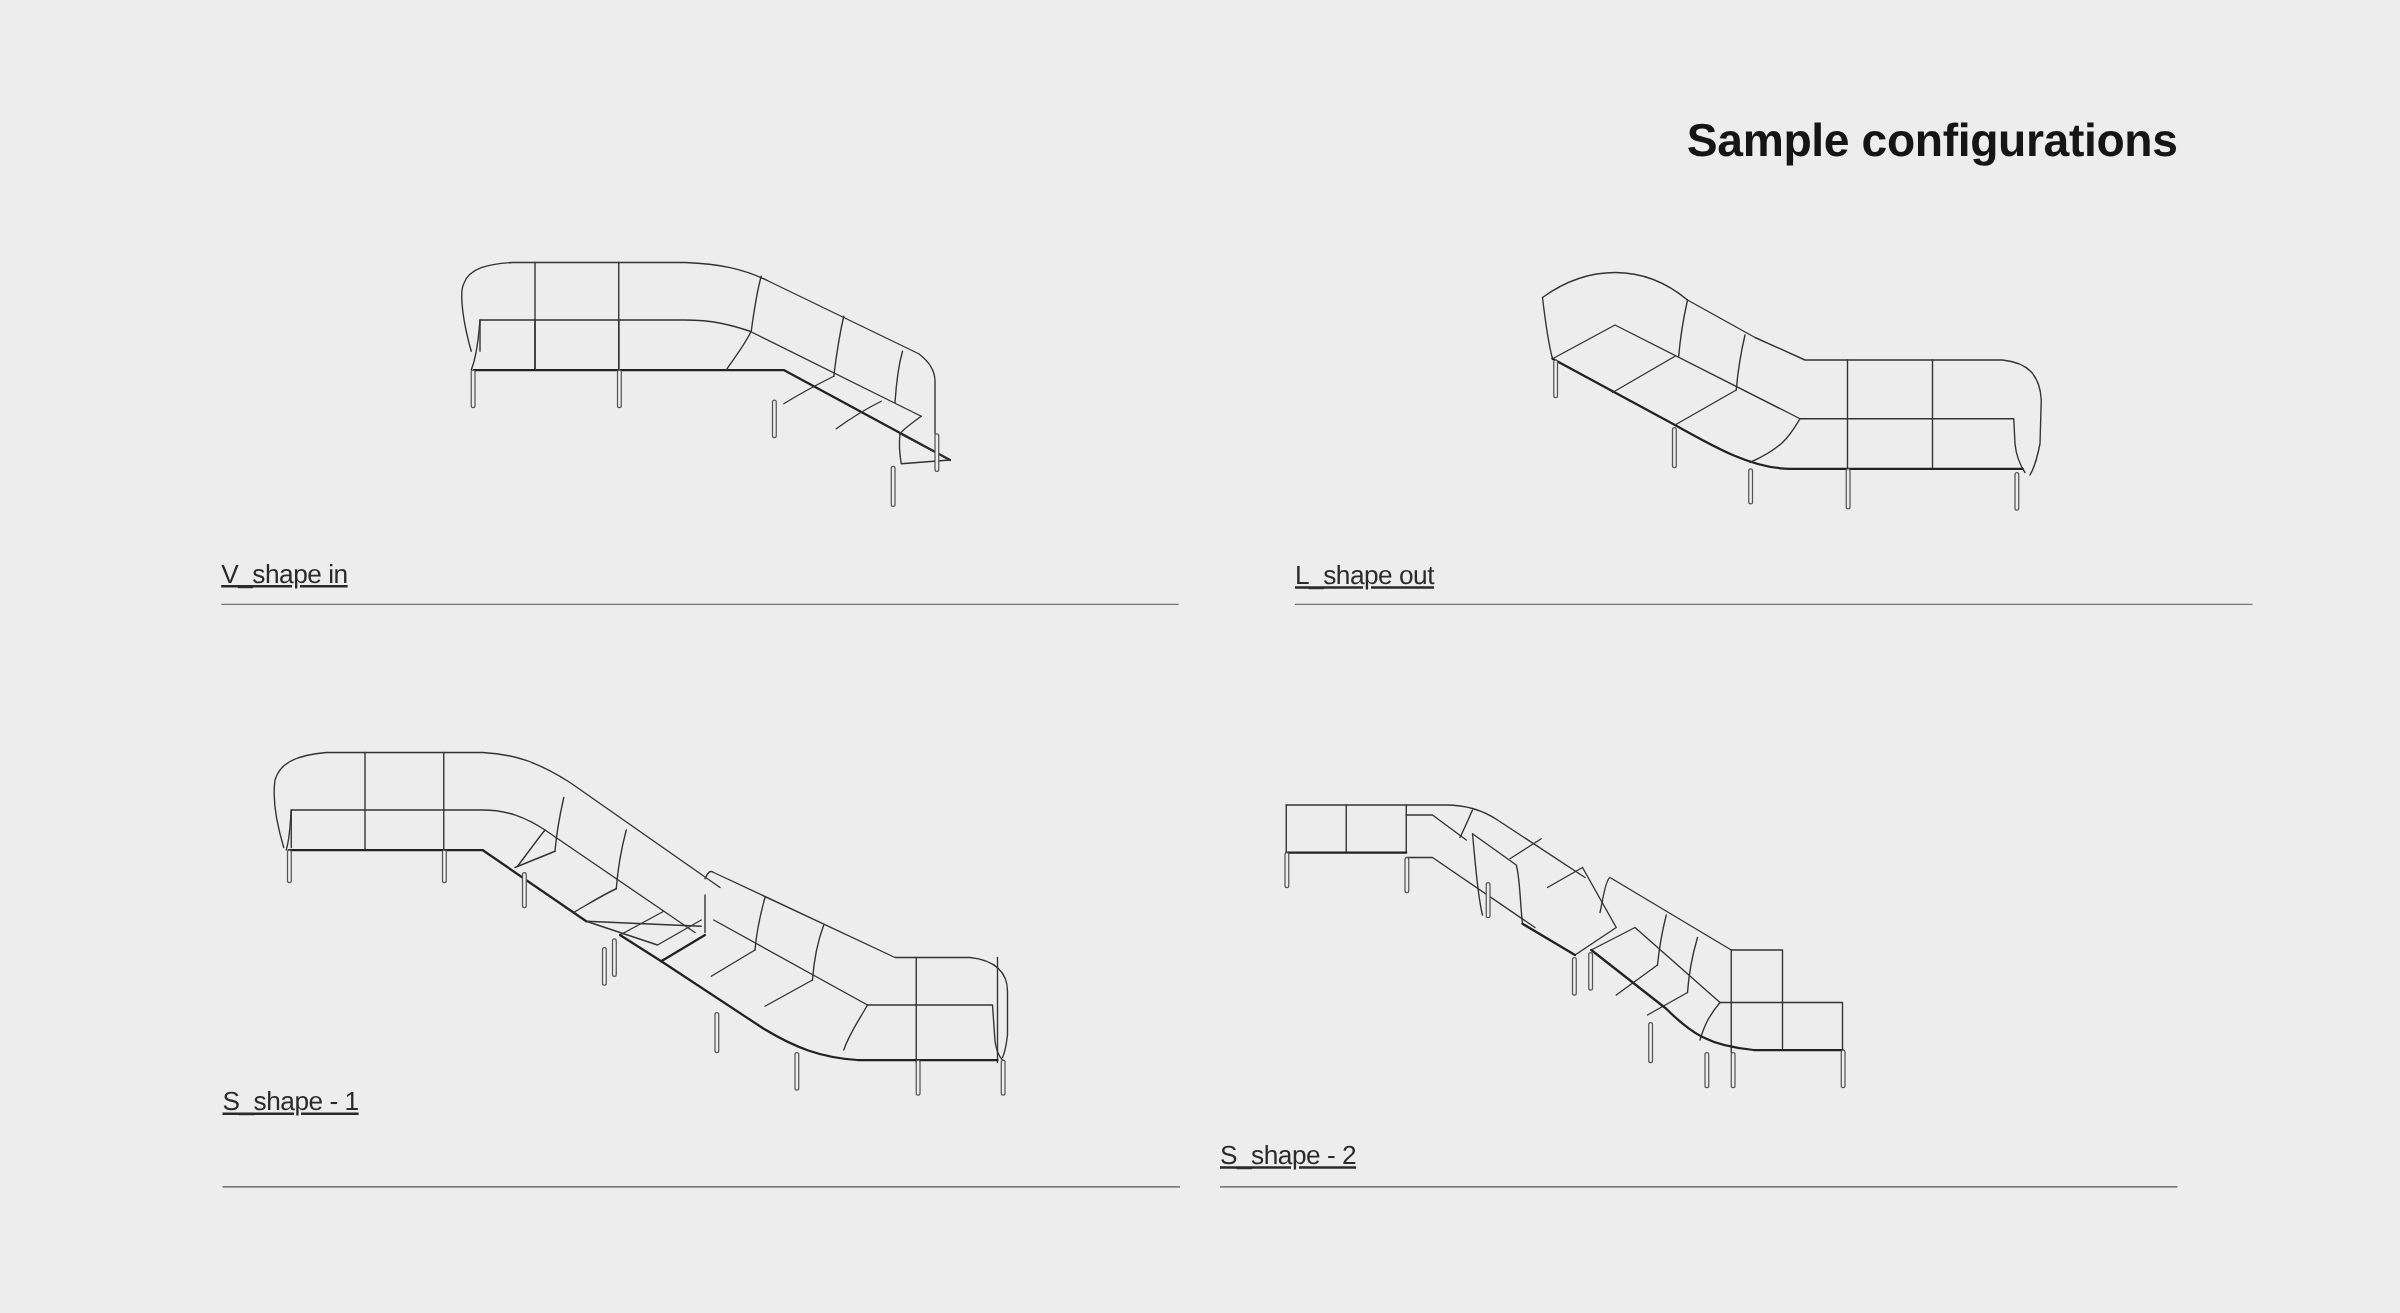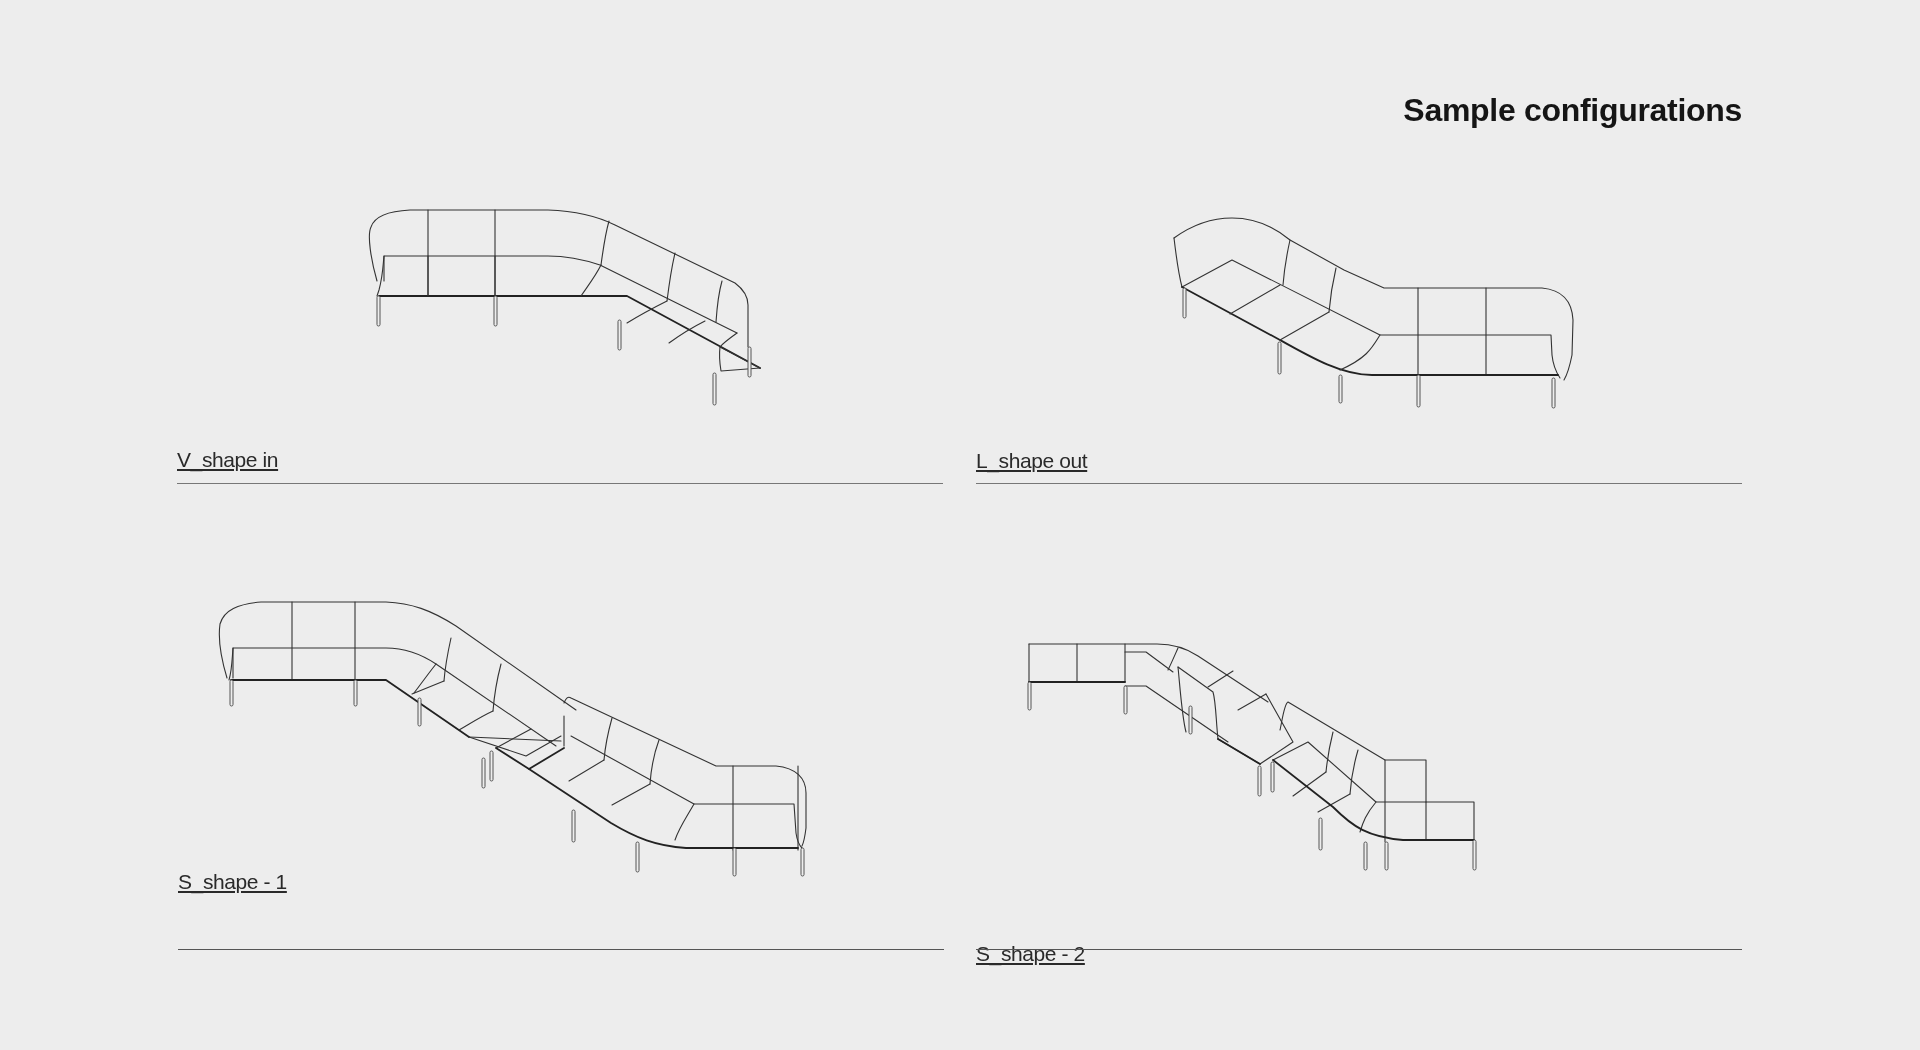--- a/index.html
+++ b/index.html
@@ -12,21 +12,21 @@
     height: 1050px;
     position: relative;
     overflow: hidden;
     font-family: "Liberation Sans", sans-serif;
     color: #1a1a1a;
   }
   .page-title {
     position: absolute;
     right: 178px;
     top: 92px;
-    font-size: 32px;
+    font-size: 37px;
     font-weight: bold;
     letter-spacing: -0.3px;
     color: #151515;
     margin: 0;
   }
   .config {
     position: absolute;
     width: 766px;
   }
   .config .caption {
@@ -102,21 +102,21 @@
     <rect class="leg" x="12" y="91" width="3" height="30" rx="1.5"></rect>
     <rect class="leg" x="129" y="91" width="3" height="30" rx="1.5"></rect>
     <rect class="leg" x="253" y="115" width="3" height="30" rx="1.5"></rect>
     <rect class="leg" x="348" y="168" width="3" height="32" rx="1.5"></rect>
     <rect class="leg" x="383" y="142" width="3" height="30" rx="1.5"></rect>
   </svg>
   <span class="caption" style="top:448px;">V_shape in</span>
   <div class="rule" style="top:483px;"></div>
 </section>
 
-<section class="config" style="left:976px; top:0; height:500px;">
+<section class="config" style="left:1036px; top:0; height:500px;">
   <svg class="sofa" width="420" height="200" viewBox="0 0 420 200" style="left:186px; top:210px;">
 
     <path d="M12 28 C30 15 50 8 70 8 C90 8 110 15 128 30 L182 60 L222 78 L380 78 C400 80 410 90 411 110 L410 145 C408 155 405 165 402 170"></path>
 
     <path d="M128 30 C124 48 122 62 121 75"></path>
     <path d="M174 58 C170 75 168 90 167 102"></path>
     <line x1="256" y1="78" x2="256" y2="165"></line>
     <line x1="324" y1="78" x2="324" y2="165"></line>
 
     <path d="M12 28 C14 45 16 62 20 77"></path>
@@ -228,15 +228,15 @@
     <rect class="leg" x="0" y="40" width="3" height="28" rx="1.5"></rect>
     <rect class="leg" x="96" y="44" width="3" height="28" rx="1.5"></rect>
     <rect class="leg" x="161" y="64" width="3" height="28" rx="1.5"></rect>
     <rect class="leg" x="230" y="124" width="3" height="30" rx="1.5"></rect>
     <rect class="leg" x="243" y="120" width="3" height="30" rx="1.5"></rect>
     <rect class="leg" x="291" y="176" width="3" height="32" rx="1.5"></rect>
     <rect class="leg" x="336" y="200" width="3" height="28" rx="1.5"></rect>
     <rect class="leg" x="357" y="200" width="3" height="28" rx="1.5"></rect>
     <rect class="leg" x="445" y="198" width="3" height="30" rx="1.5"></rect>
   </svg>
-  <span class="caption" style="top:942px;text-align:center;">S_shape - 2</span>
+  <span class="caption" style="top:913px;text-align:center;">S_shape - 2</span>
   <div class="rule" style="top:949px;"></div>
 </section>
 
 </body></html>

